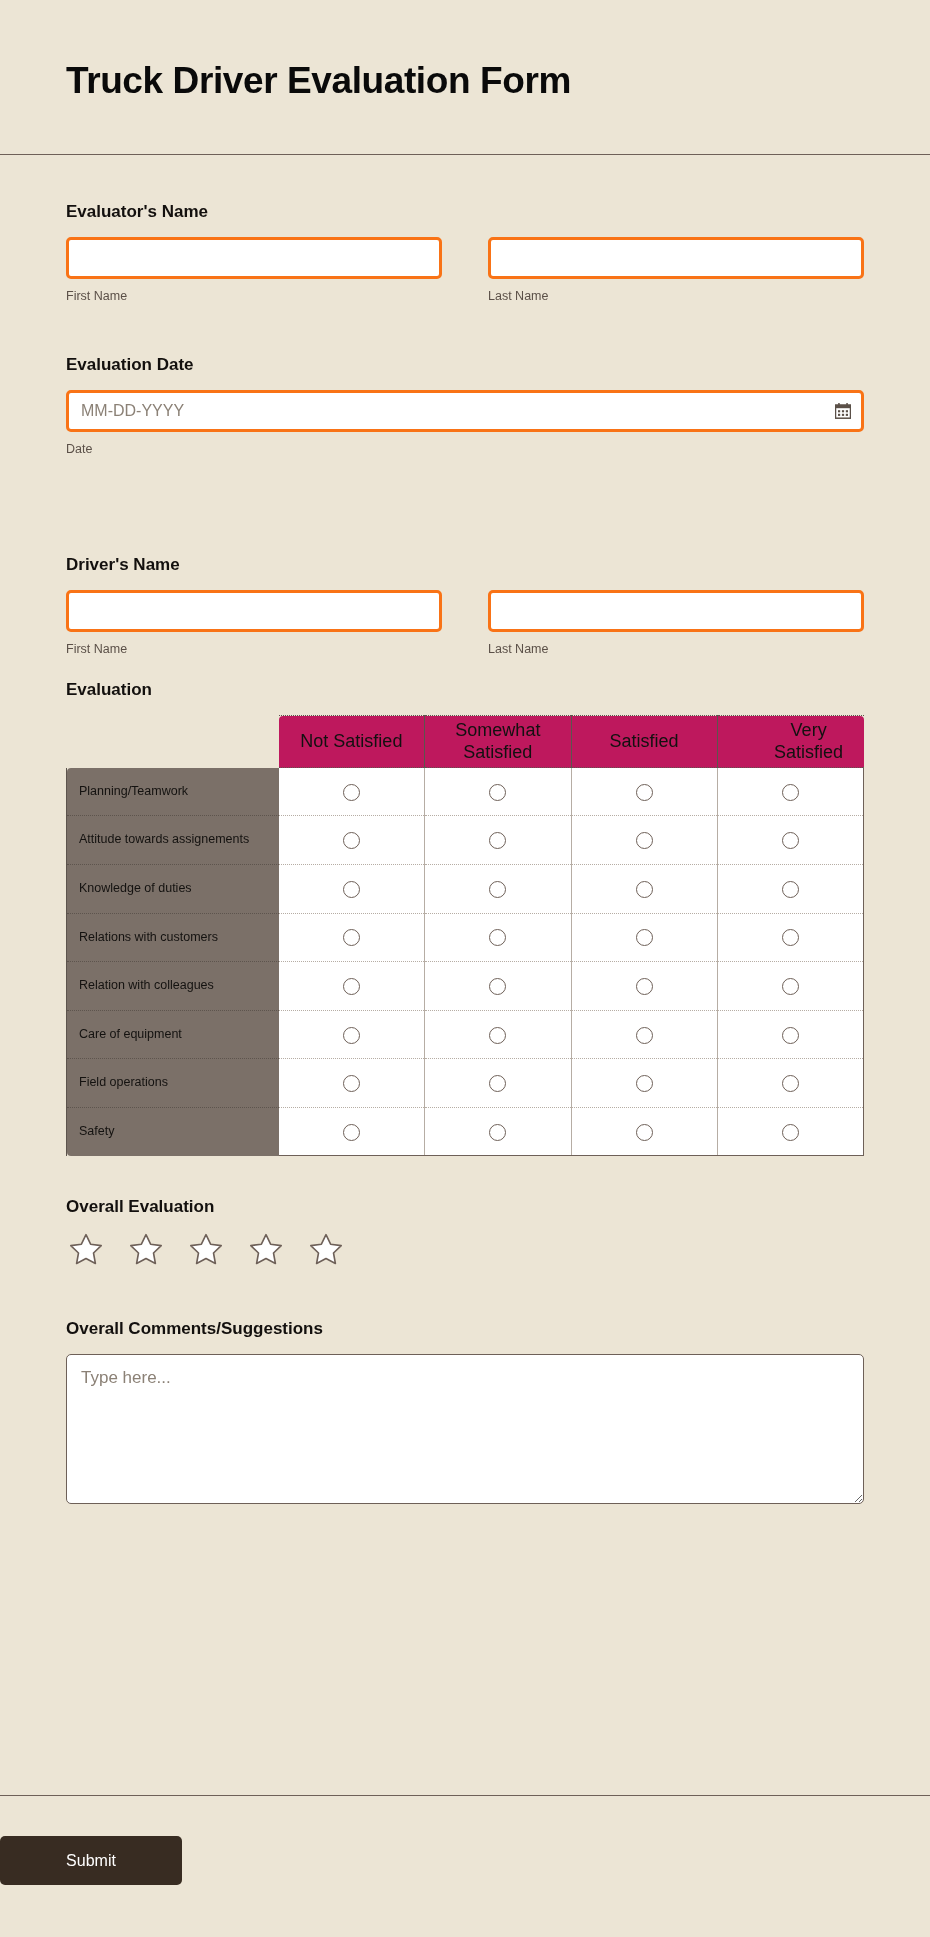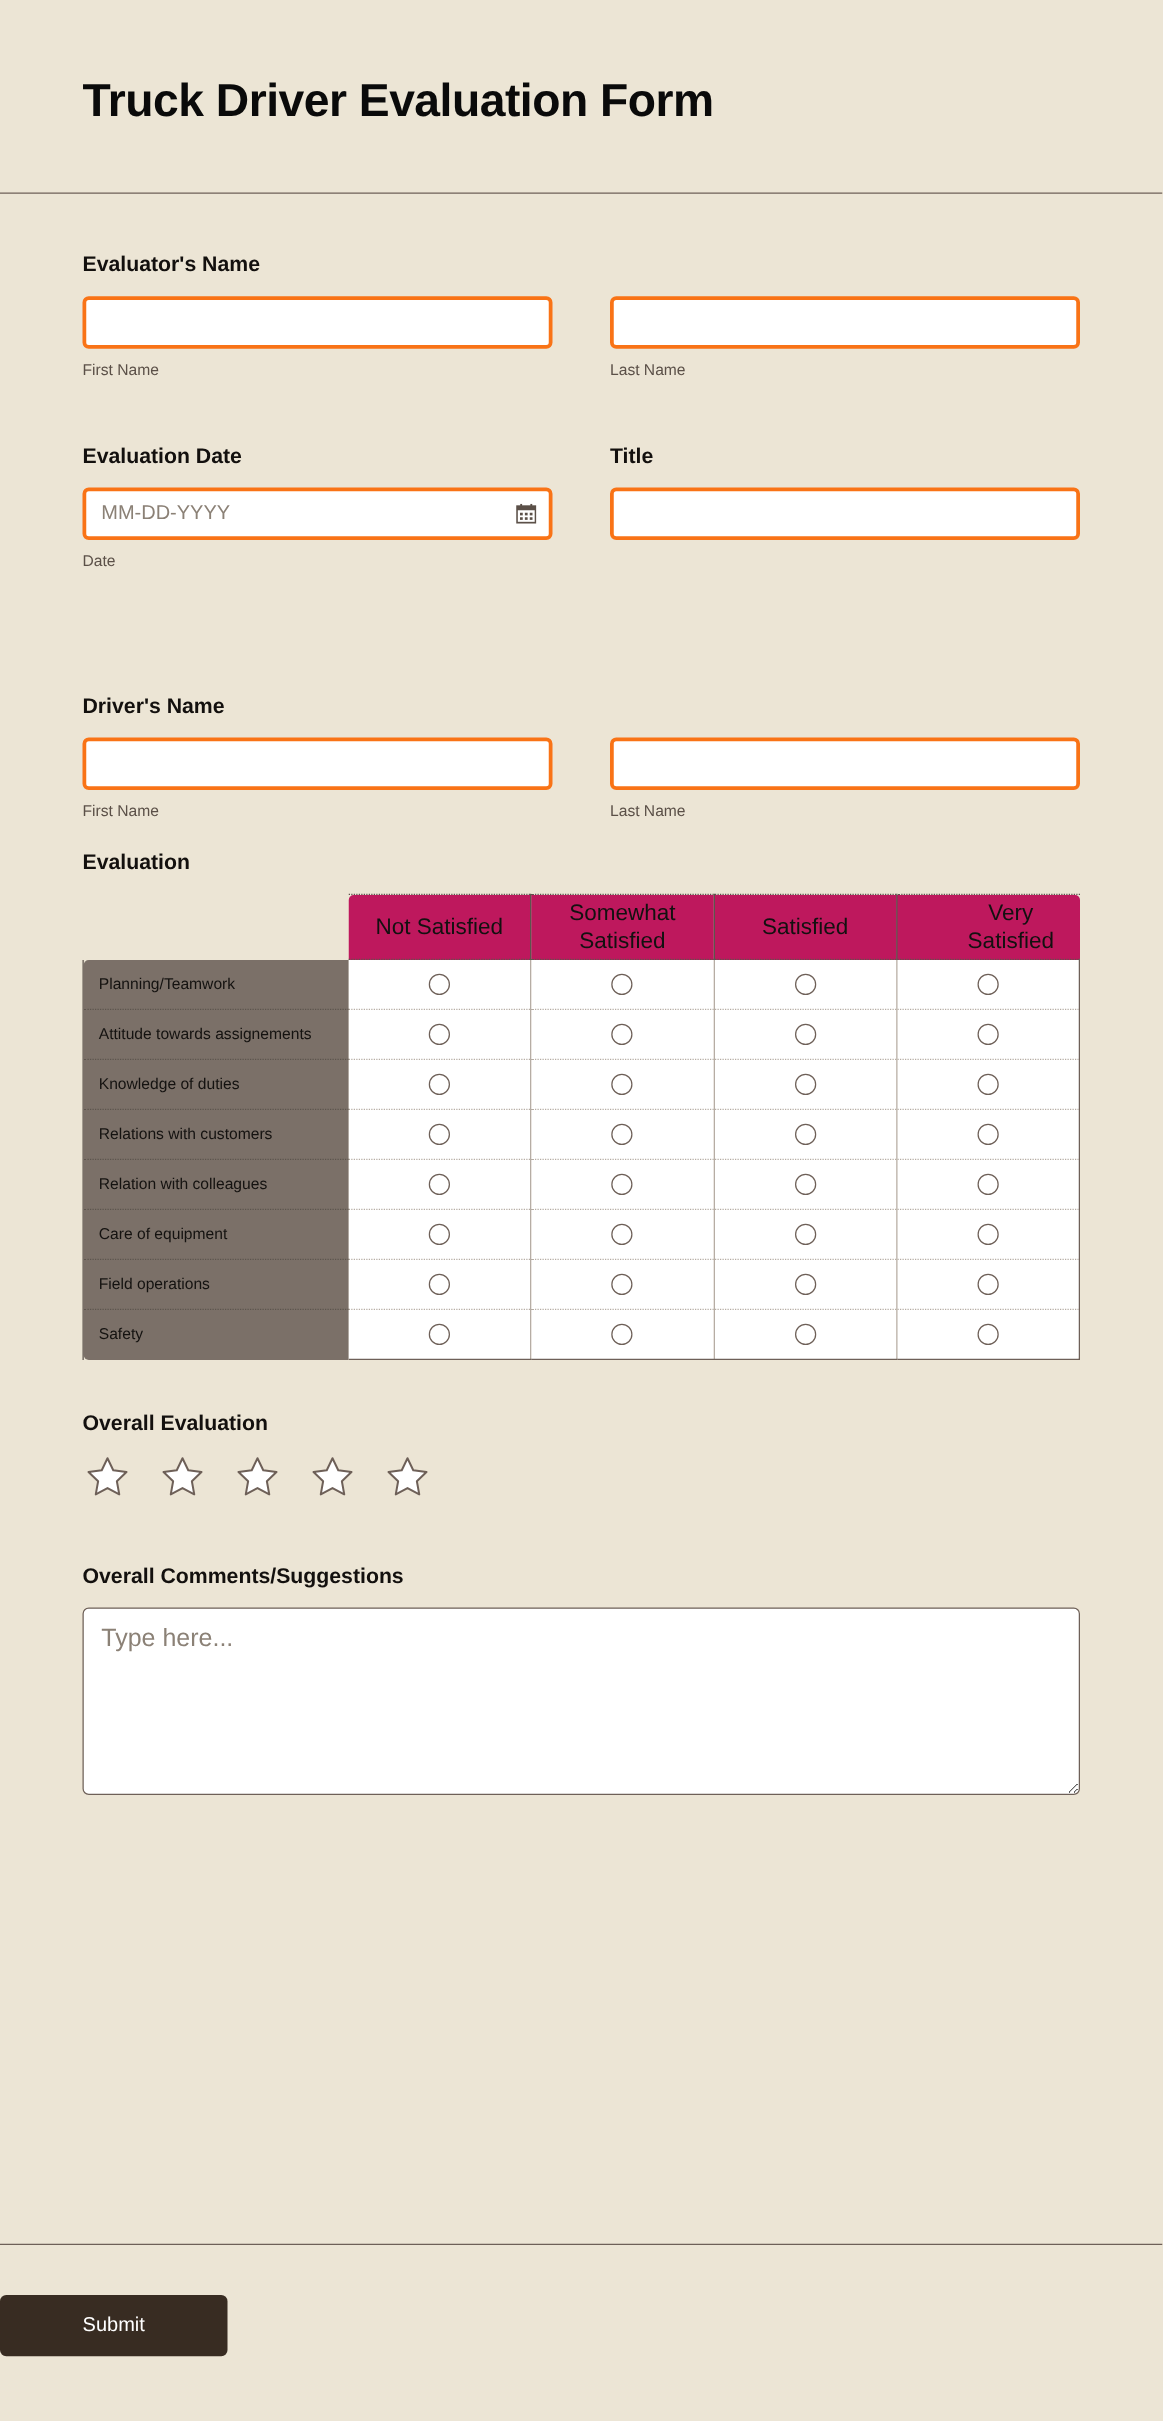--- a/index.html
+++ b/index.html
@@ -122,21 +122,21 @@
   }
   .eval-table th.opt:last-child { border-right: none; padding-left: 40px; }
   .eval-table th.opt.c1 { border-top-left-radius: 4px; }
   .eval-table th.opt.c4 { border-top-right-radius: 4px; }
 
   .eval-table td.rowlabel {
     background: #7b7068;
     color: #141210;
     font-size: 12.5px;
     height: 40px;
-    padding: 4px 12px;
+    padding: 16px 12px;
     border-top: 1px dotted #5d544d;
     border-left: 1px solid #5d544d;
     line-height: 1.25;
   }
   .eval-table tr:first-child td.rowlabel { border-top: none; border-top-left-radius: 4px; }
   .eval-table tr:last-child td.rowlabel { border-bottom-left-radius: 4px; }
 
   .eval-table td.cell {
     background: #ffffff;
     height: 40px;
@@ -171,21 +171,21 @@
   .star { width: 36px; height: 36px; cursor: pointer; display: block; }
 
   
   .comment-area {
     width: 100%;
     height: 150px;
     background: #ffffff;
     border: 1px solid #6e6058;
     border-radius: 5px;
     padding: 13px 14px;
-    font-size: 20px;
+    font-size: 17px;
     color: #13100e;
     font-family: "Liberation Sans", sans-serif;
     resize: vertical;
     outline: none;
   }
   .comment-area::placeholder { color: #8b8176; }
 
   
   .form-footer {
     border-top: 1px solid #6e6058;
@@ -249,24 +249,20 @@
                 <rect x="3" y="10.8" width="2.2" height="2.1" fill="#5b5048"></rect>
                 <rect x="6.9" y="10.8" width="2.2" height="2.1" fill="#5b5048"></rect>
                 <rect x="10.8" y="10.8" width="2.2" height="2.1" fill="#5b5048"></rect>
                 <rect x="3.2" y="0" width="1.5" height="3" fill="#5b5048"></rect>
                 <rect x="11.3" y="0" width="1.5" height="3" fill="#5b5048"></rect>
               </svg>
             </span>
           </div>
           <div class="sub-label">Date</div>
         </div>
-        <div class="col">
-          <div class="field-label">Title</div>
-          <input class="text-input" type="text" placeholder="" style="">
-        </div>
       </div>
     </div>
 
     <div class="spacer-block"></div>
 
     <div class="field-group">
       <div class="field-label">Driver's Name</div>
       <div class="row-2">
         <div class="col">
           <input class="text-input" type="text" placeholder="" style="">

